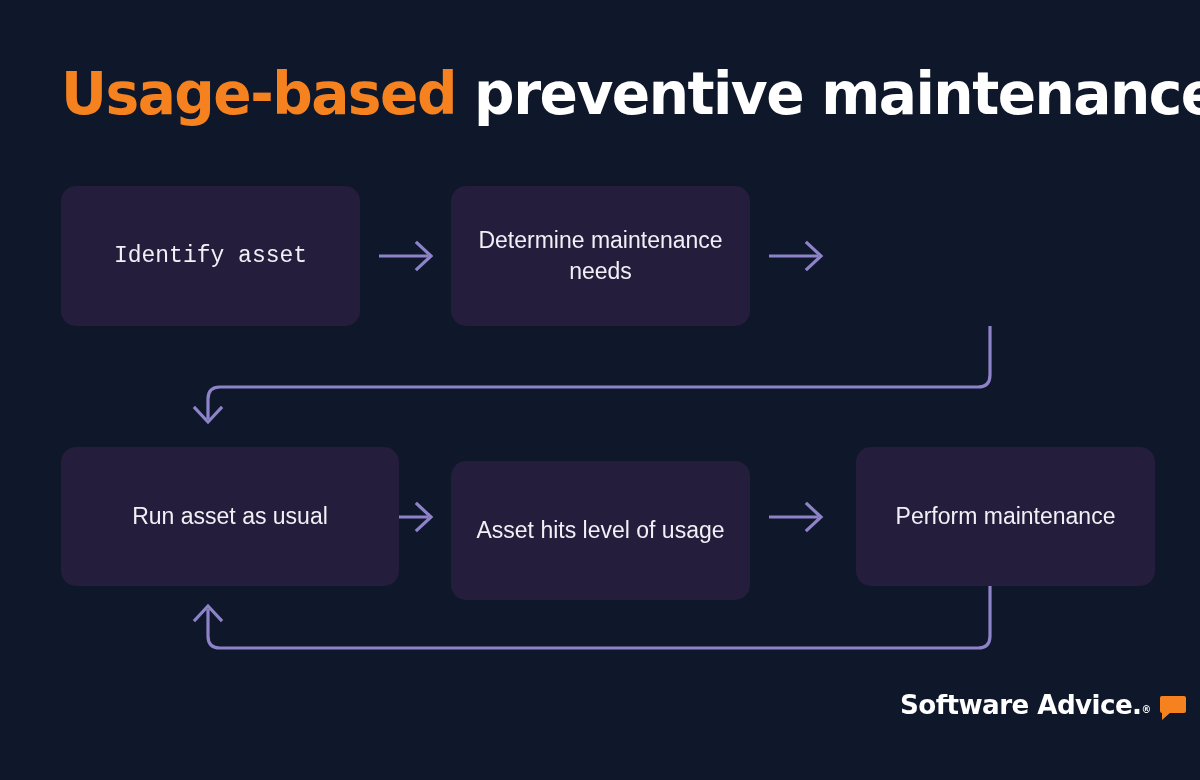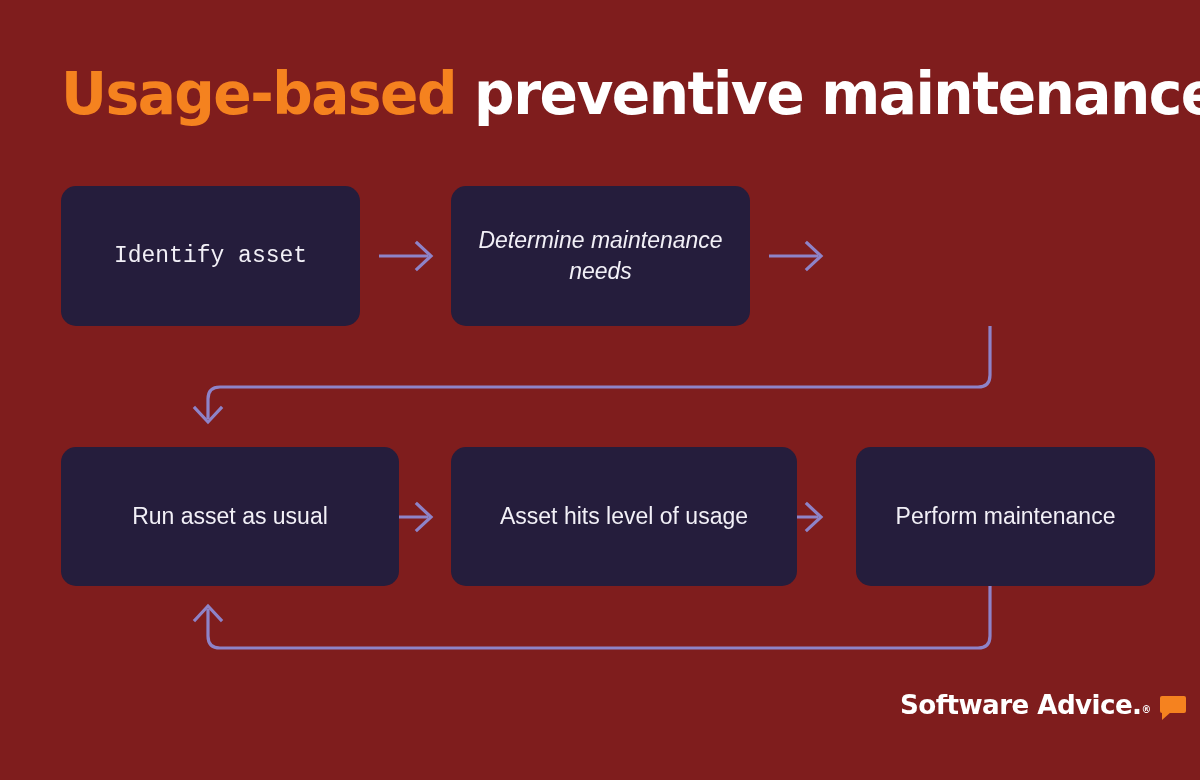--- a/index.html
+++ b/index.html
@@ -14,21 +14,21 @@
   body {
     background: #342B52;
     font-family: "Liberation Sans", sans-serif;
     position: relative;
   }
 
   #infographic {
     position: relative;
     width: 1200px;
     height: 780px;
-    background: #7f1d1d;
+    background: #0f172a;
   }
 
   
   .title {
     position: absolute;
     left: 61px;
     top: 52px;
     width: 1090px;
     height: 84px;
     font-family: "DejaVu Sans", sans-serif;
@@ -53,24 +53,24 @@
     justify-content: center;
     text-align: center;
     color: #F2F0F7;
     font-size: 23px;
     line-height: 31px;
     font-weight: 400;
     padding: 6px 16px;
   }
 
   #box-1 { left: 61px;  top: 186px; width: 299px; height: 140px; font-family: Liberation Mono, monospace; }
-  #box-2 { left: 451px; top: 186px; width: 299px; height: 140px; font-style: italic; }
+  #box-2 { left: 451px; top: 186px; width: 299px; height: 140px; }
   #box-3 { left: 841px; top: 186px; width: 299px; height: 140px; }
   #box-4 { left: 61px;  top: 447px; width: 338px; height: 139px; }
-  #box-5 { left: 451px; top: 447px; width: 346px; height: 139px; }
+  #box-5 { left: 451px; top: 461px; width: 299px; height: 139px; }
   #box-6 { left: 841px; top: 447px; width: 299px; height: 139px; margin-left: 15px; }
 
   
   #connectors {
     position: absolute;
     left: 0; top: 0;
     width: 1200px;
     height: 780px;
     pointer-events: none;
   }

